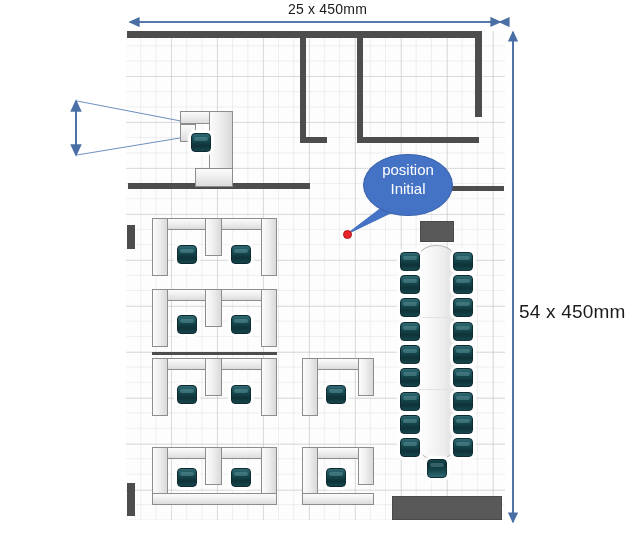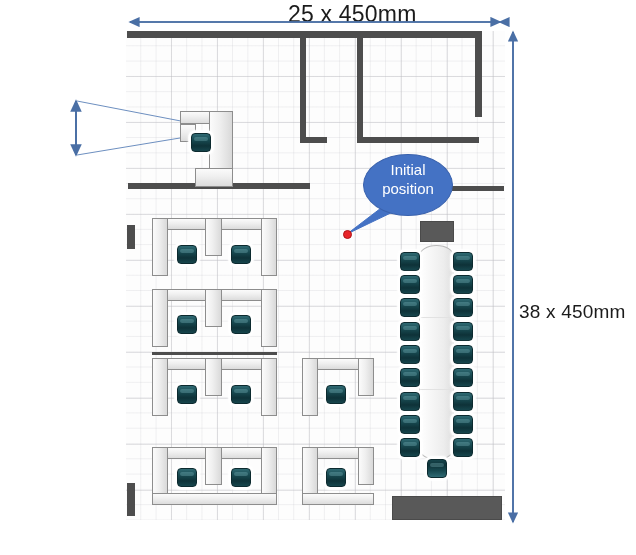--- a/index.html
+++ b/index.html
@@ -5,21 +5,21 @@
   html,body{margin:0;padding:0;background:#ffffff;}
   body{
     width:636px;height:555px;overflow:hidden;position:relative;
     font-family:"Liberation Sans","DejaVu Sans",sans-serif;
     -webkit-font-smoothing:antialiased;
   }
   #stage{position:absolute;left:0;top:0;width:636px;height:555px;}
 
   
   .dim-label{
-    position:absolute;color:#1b1b1b;font-size:23px;letter-spacing:.2px;
+    position:absolute;color:#1b1b1b;font-size:14px;letter-spacing:.2px;
     white-space:nowrap;
   }
   #dim-top-label{left:288px;top:1px;}
   #dim-right-label{left:519px;top:301px;font-size:19px;}
   #dim-left-label{left:5px;top:114px;font-size:19px;}
 
   
   svg.layer{position:absolute;left:0;top:0;width:636px;height:555px;overflow:visible;}
   svg.layer.pointer-off{pointer-events:none;}
 
@@ -99,21 +99,21 @@
   }
 </style>
 </head>
 <body>
 
 <div id="stage">
 
   <div id="floor"></div>
 
   <div class="dim-label" id="dim-top-label">25 x 450mm</div>
-  <div class="dim-label" id="dim-right-label">38 x 450mm</div>
+  <div class="dim-label" id="dim-right-label">54 x 450mm</div>
 
   <svg class="layer pointer-off">
     <defs>
       <marker id="ah" markerWidth="7" markerHeight="7" refX="6" refY="3.2" orient="auto">
         <path d="M0,0 L7,3.2 L0,6.4 z" fill="#4a6fa5"></path>
       </marker>
       <marker id="ah2" markerWidth="7" markerHeight="7" refX="6" refY="3.2" orient="auto">
         <path d="M0,0 L7,3.2 L0,6.4 z" fill="#4a6fa5"></path>
       </marker>
     </defs>
@@ -246,18 +246,18 @@
   </div>
 
   <div class="dark-block" style="left:420px;top:221px;width:34px;height:21px;"></div>
   <div class="dark-block" style="left:392px;top:496px;width:110px;height:24px;"></div>
 
   <svg class="layer pointer-off">
     <path d="M385,205 L347,234 L399,209 Z" fill="#4472c4" stroke="#4472c4" stroke-width="1"></path>
   </svg>
   <div id="callout-bubble"></div>
   <div id="callout-text">
+    <div>position</div>
     <div>Initial</div>
-    <div>position</div>
   </div>
   <div id="start-dot"></div>
 
 </div>
 
 </body></html>

